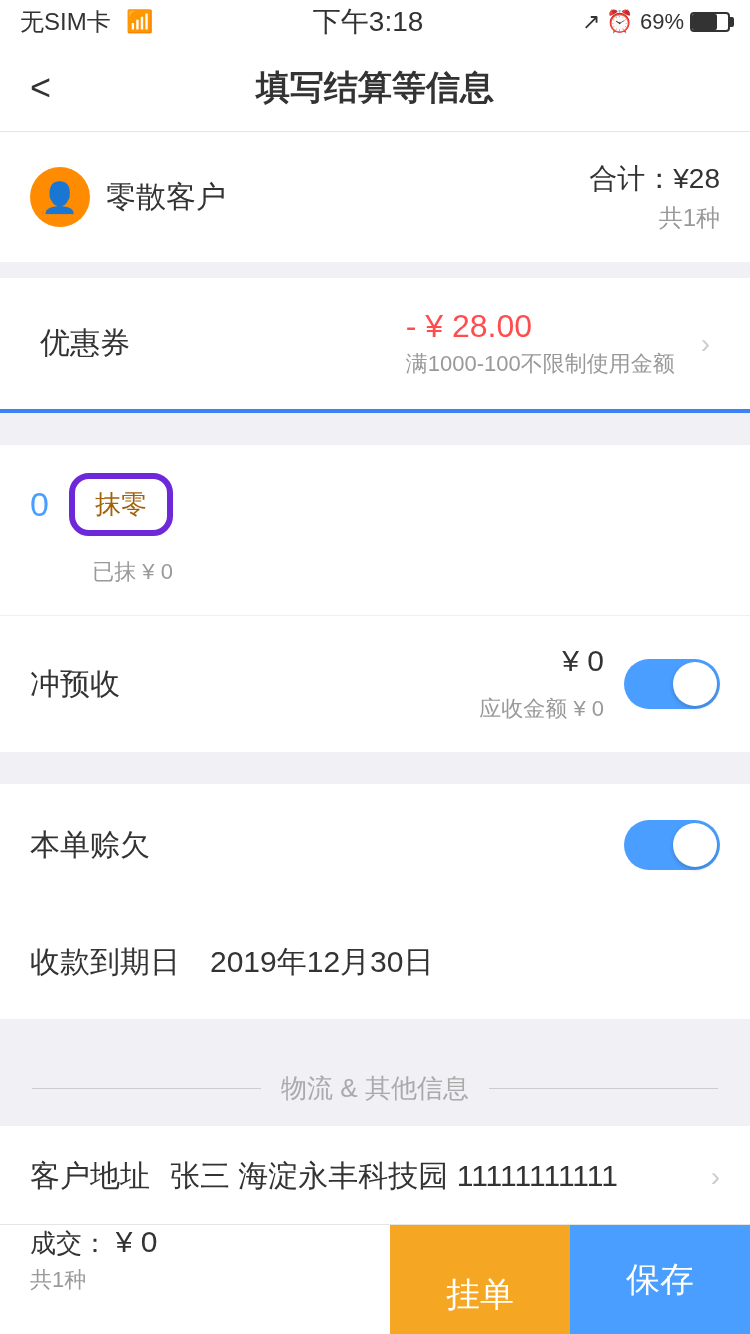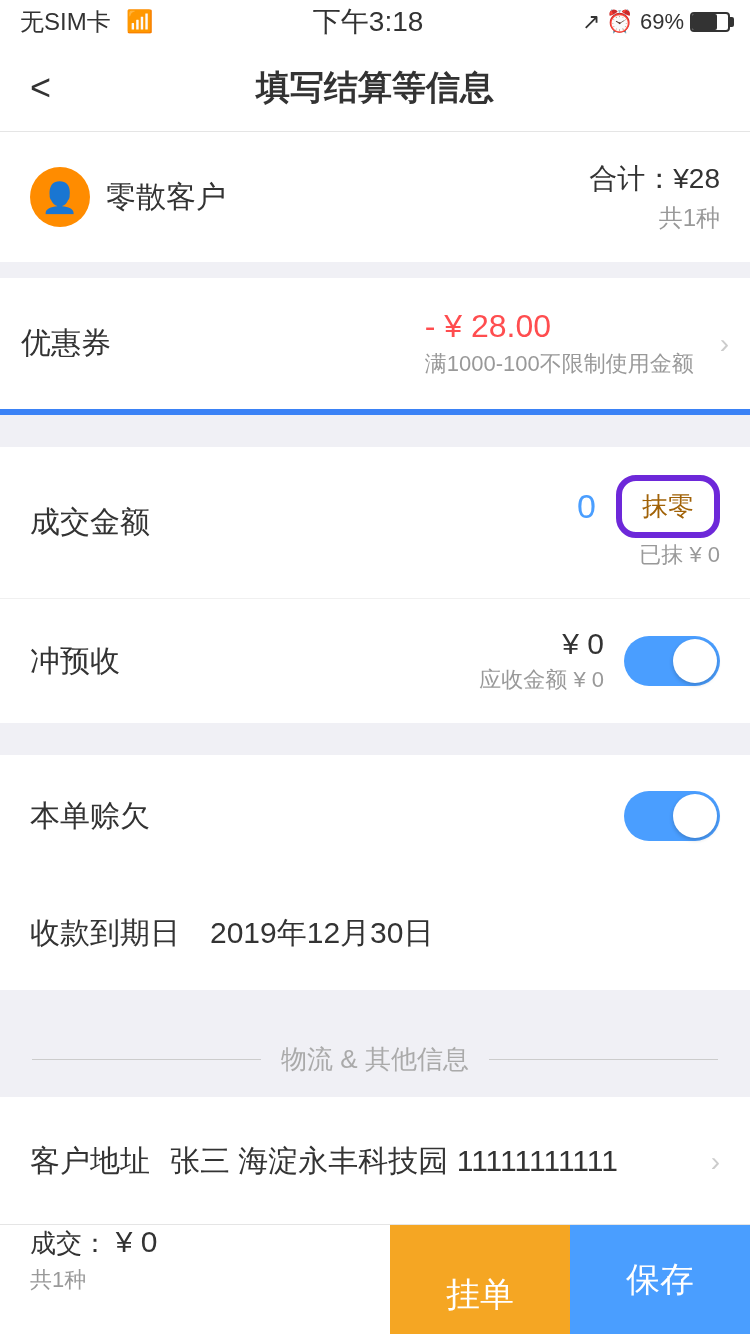--- a/index.html
+++ b/index.html
@@ -98,25 +98,25 @@
       display: flex; align-items: center; justify-content: center;
       color: #fff; font-size: 30px;
     }
     .customer-name { font-size: 30px; color: #333; font-weight: 500; }
     .customer-right { text-align: right; }
     .customer-count { font-size: 24px; color: #999; margin-top: 4px; }
 
     
     .coupon-row {
       background: #fff;
-      padding: 30px 21px;
-      display: flex;
-      align-items: center;
-      justify-content: space-between;
-      border-bottom: 6px solid #3b82f6;
+      padding: 30px 40px;
+      display: flex;
+      align-items: center;
+      justify-content: space-between;
+      border-bottom: 4px solid #3b82f6;
     }
     .coupon-label { font-size: 30px; color: #333; }
     .coupon-right { display: flex; align-items: center; gap: 26px; }
     .coupon-discount { font-size: 32px; color: #ff4d4f; font-weight: 500; }
     .coupon-desc { font-size: 22px; color: #999; margin-top: 4px; text-align: right; }
     .coupon-chevron { color: #ccc; font-size: 28px; }
 
     
     .section-divider {
       height: 16px;
@@ -137,21 +137,21 @@
     .amount-value { font-size: 34px; color: #4a9eff; font-weight: 500; }
     .round-zero-btn {
       border: 6px solid #6d28d9;
       border-radius: 20px;
       padding: 8px 20px;
       font-size: 26px;
       color: #a16207;
       background: #fff;
       cursor: pointer;
     }
-    .amount-sub { font-size: 22px; color: #999; margin-top: 2px; text-align: right; }
+    .amount-sub { font-size: 22px; color: #999; margin-top: 21px; text-align: right; }
 
     
     .toggle-switch {
       width: 96px; height: 50px;
       background: #4a9eff;
       border-radius: 25px;
       position: relative;
       cursor: pointer;
     }
     .toggle-switch::after {
@@ -168,21 +168,21 @@
     .prepay-row {
       background: #fff;
       padding: 28px 30px;
       display: flex;
       align-items: center;
       justify-content: space-between;
     }
     .prepay-label { font-size: 30px; color: #333; }
     .prepay-right { text-align: right; }
     .prepay-amount { font-size: 30px; color: #333; }
-    .prepay-sub { font-size: 22px; color: #999; margin-top: 4px; }
+    .prepay-sub { font-size: 22px; color: #999; margin-top: 16px; }
 
     
     .credit-row {
       background: #fff;
       padding: 36px 30px;
       display: flex;
       align-items: center;
       justify-content: space-between;
     }
     .credit-label { font-size: 30px; color: #333; }
@@ -213,21 +213,21 @@
       background: #ccc;
     }
     .logistics-text {
       font-size: 26px;
       color: #aaa;
     }
 
     
     .address-row {
       background: #fff;
-      padding: 44px 30px;
+      padding: 30px 30px;
       display: flex;
       align-items: center;
       justify-content: space-between;
     }
     .address-label { font-size: 30px; color: #333; min-width: 90px; }
     .address-value { font-size: 30px; color: #333; flex: 1; margin-left: 20px; }
     .address-chevron { color: #ccc; font-size: 28px; }
 
     
     .bottom-bar {
@@ -326,21 +326,20 @@
         </div>
         <span class="coupon-chevron">›</span>
       </div>
     </div>
   </div>
 
   <div class="section-divider"></div>
 
   <div class="white-section">
     <div class="form-row">
-      <span class="form-label">成交金额</span>
       <div>
         <div class="form-right">
           <span class="amount-value">0</span>
           <button class="round-zero-btn">抹零</button>
         </div>
         <div class="amount-sub">已抹  ¥ 0</div>
       </div>
     </div>
 
     <div class="prepay-row">

